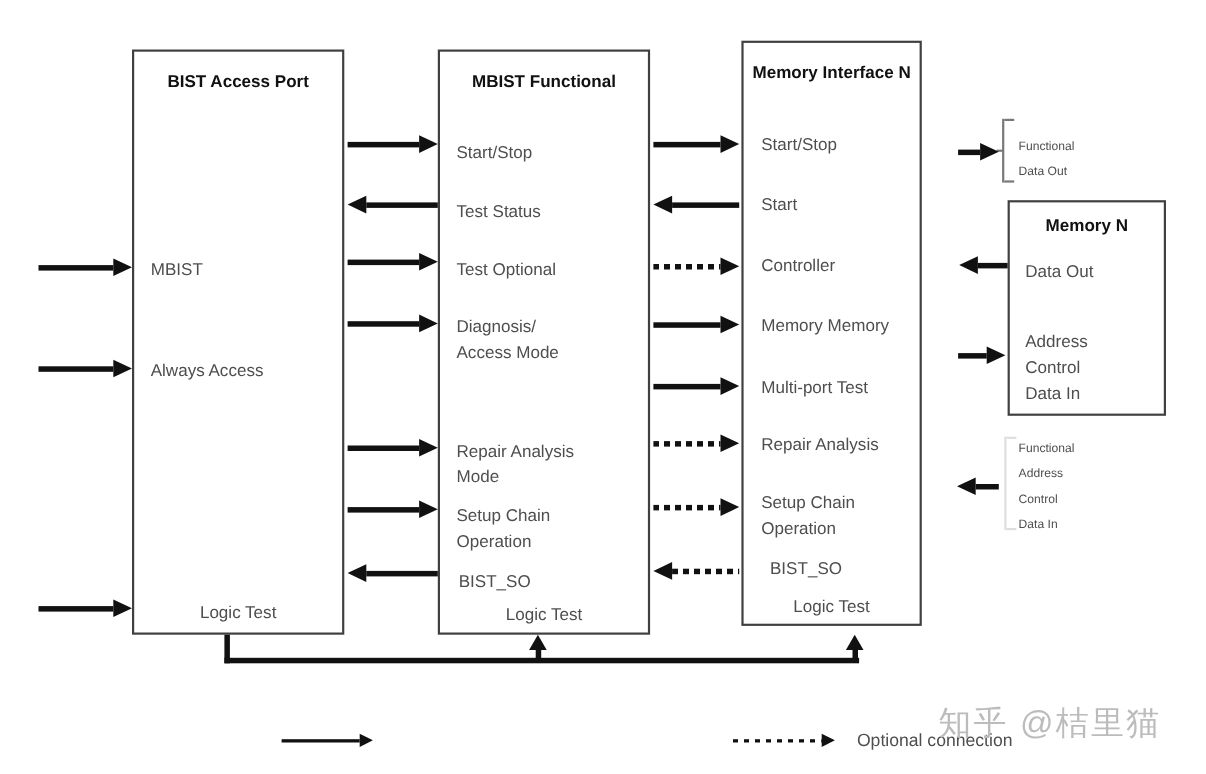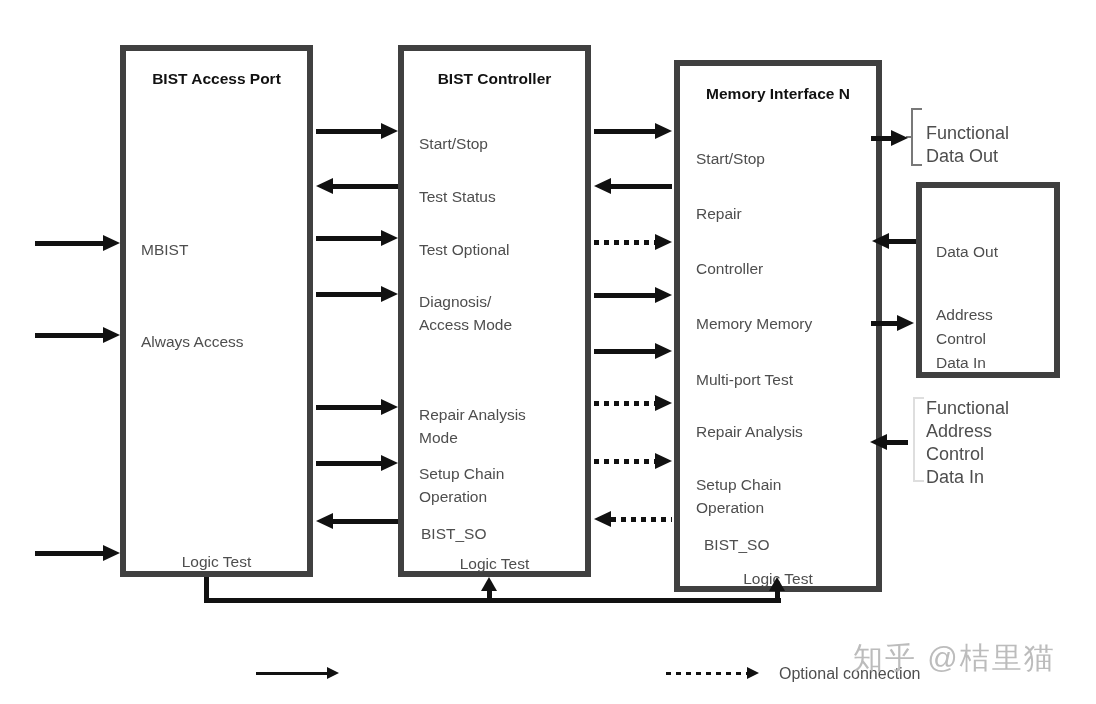--- a/index.html
+++ b/index.html
@@ -1,33 +1,33 @@
 <!DOCTYPE html>
 <html><head>
 <meta charset="utf-8">
 <style>
   html,body{margin:0;padding:0;background:#fff;}
   .canvas{
     position:relative;width:1096px;height:704px;background:#ffffff;overflow:hidden;
     font-family:"Liberation Sans", sans-serif;
   }
   .box{
-    position:absolute;border:6px solid #404040;background:#fff;box-sizing:border-box;
+    position:absolute;border:2px solid #404040;background:#fff;box-sizing:border-box;
   }
   .box-title{
     position:absolute;left:0;top:16px;width:100%;text-align:center;
     font-size:15.5px;font-weight:bold;color:#111;white-space:pre-line;line-height:23px;
   }
   .box-item{
     position:absolute;font-size:15.5px;color:#4e4e4e;line-height:23px;white-space:pre-line;
   }
   .lh24{line-height:24px;}
   .center-item{left:0;width:100%;text-align:center;}
   .ext-label{
-    position:absolute;font-size:18px;color:#4e4e4e;line-height:23px;white-space:pre-line;
+    position:absolute;font-size:11px;color:#4e4e4e;line-height:23px;white-space:pre-line;
   }
   .conn{position:absolute;}
   .conn .solidline{position:absolute;background:#111;}
   .conn .dotline{position:absolute;background:repeating-linear-gradient(90deg,#111 0 5px,transparent 5px 10px);}
   .conn .head{position:absolute;width:0;height:0;top:0;}
   .conn .head-up{position:absolute;left:0;top:0;width:0;height:0;
     border-left:8px solid transparent;border-right:8px solid transparent;border-bottom:14px solid #111;}
   .conn .stem{position:absolute;left:5.5px;width:5px;background:#111;}
   .bracket{position:absolute;width:9px;border-left:2px solid #787878;box-sizing:border-box;}
   .bracket::before{content:'';position:absolute;left:0;top:0;width:9px;height:2px;background:#787878;}
@@ -46,49 +46,50 @@
 <div class="canvas">
 
   <div class="box" style="left:120px;top:45px;width:193px;height:532px;">
     <div class="box-title">BIST Access Port</div>
     <div class="box-item" style="left:15px;top:187px;">MBIST</div>
     <div class="box-item" style="left:15px;top:279px;">Always Access</div>
     <div class="box-item center-item" style="top:499px;">Logic Test</div>
   </div>
 
   <div class="box" style="left:398px;top:45px;width:193px;height:532px;">
-    <div class="box-title">BIST Controller</div>
+    <div class="box-title">MBIST Functional</div>
     <div class="box-item" style="left:15px;top:81px;">Start/Stop</div>
     <div class="box-item" style="left:15px;top:134px;">Test Status</div>
     <div class="box-item" style="left:15px;top:187px;">Test Optional</div>
     <div class="box-item" style="left:15px;top:239px;">Diagnosis/
 Access Mode</div>
     <div class="box-item" style="left:15px;top:352px;">Repair Analysis
 Mode</div>
     <div class="box-item" style="left:15px;top:411px;">Setup Chain
 Operation</div>
     <div class="box-item" style="left:17px;top:471px;">BIST_SO</div>
     <div class="box-item center-item" style="top:501px;">Logic Test</div>
   </div>
 
-  <div class="box" style="left:674px;top:60px;width:208px;height:532px;">
+  <div class="box" style="left:674px;top:37px;width:164px;height:532px;">
     <div class="box-title">Memory Interface N</div>
     <div class="box-item" style="left:16px;top:81px;">Start/Stop</div>
-    <div class="box-item" style="left:16px;top:136px;">Repair</div>
+    <div class="box-item" style="left:16px;top:136px;">Start</div>
     <div class="box-item" style="left:16px;top:191px;">Controller</div>
     <div class="box-item" style="left:16px;top:246px;">Memory Memory</div>
     <div class="box-item" style="left:16px;top:302px;">Multi-port Test</div>
     <div class="box-item" style="left:16px;top:354px;">Repair Analysis</div>
     <div class="box-item" style="left:16px;top:407px;">Setup Chain
 Operation</div>
     <div class="box-item" style="left:24px;top:467px;">BIST_SO</div>
     <div class="box-item center-item" style="top:501px;">Logic Test</div>
   </div>
 
   <div class="box" style="left:916px;top:182px;width:144px;height:196px;">
+    <div class="box-title" style="top:10px;">Memory N</div>
     <div class="box-item" style="left:14px;top:52px;">Data Out</div>
     <div class="box-item lh24" style="left:14px;top:115px;">Address
 Control
 Data In</div>
   </div>
 
   <div class="bracket" style="left:911px;top:108px;height:58px;"></div>
   <div class="bracket-nub" style="left:906px;top:136px;"></div>
   <div class="ext-label" style="left:926px;top:122px;">Functional
 Data Out</div>

